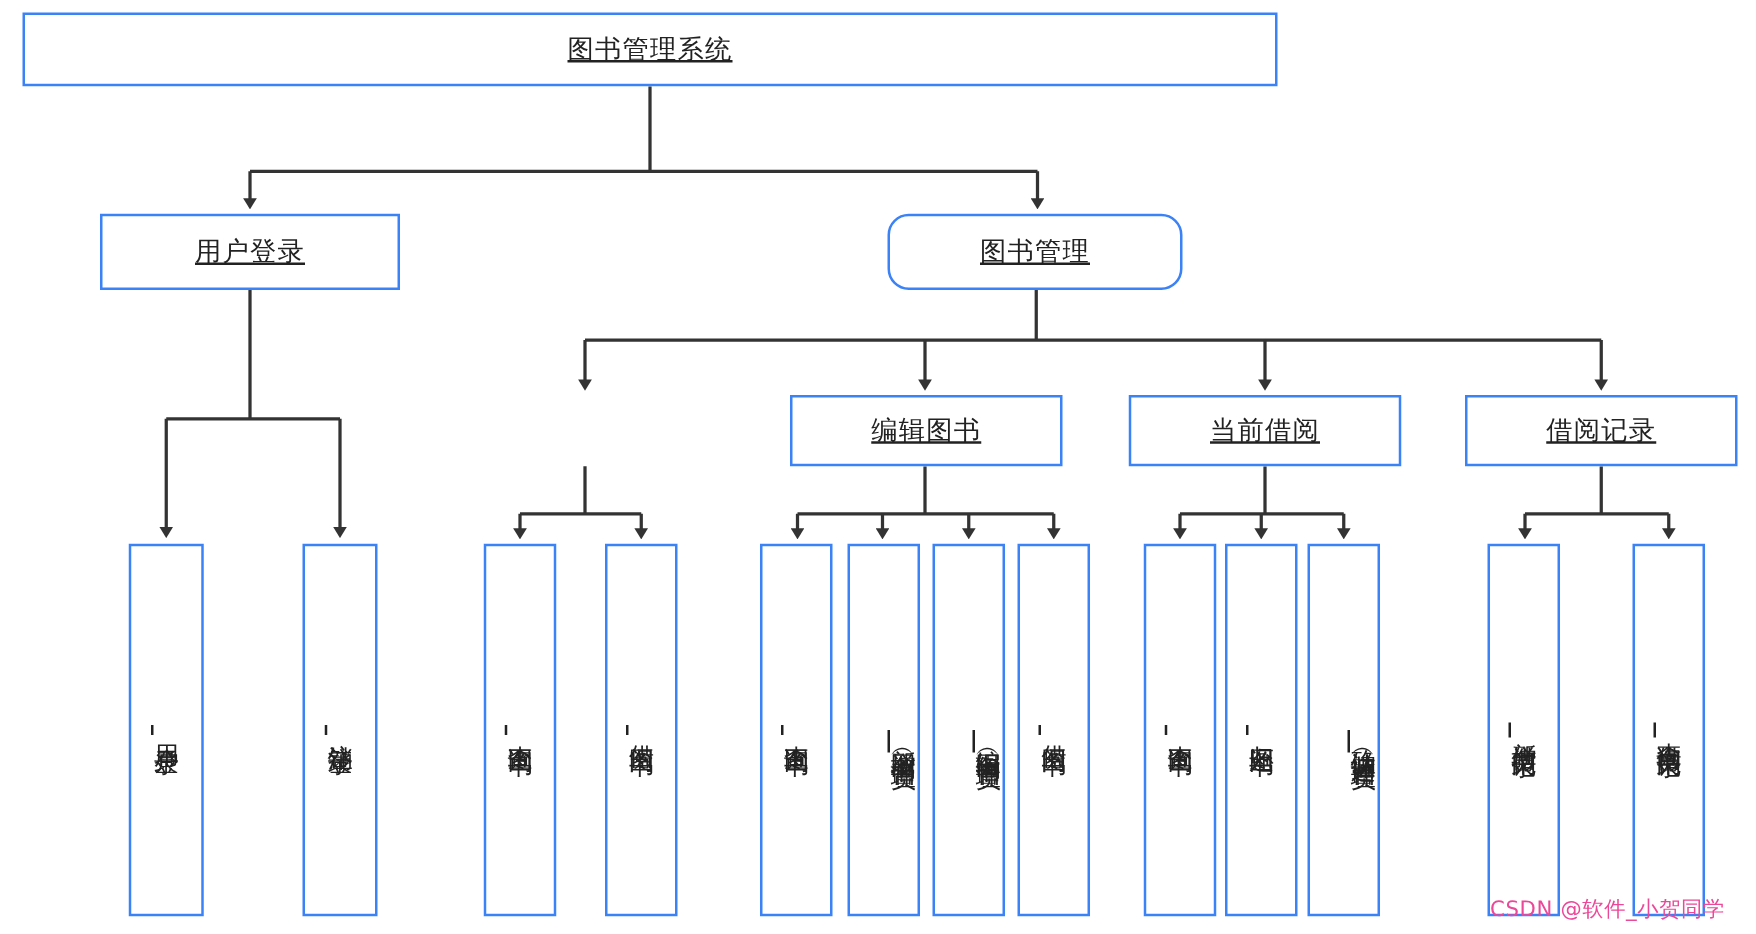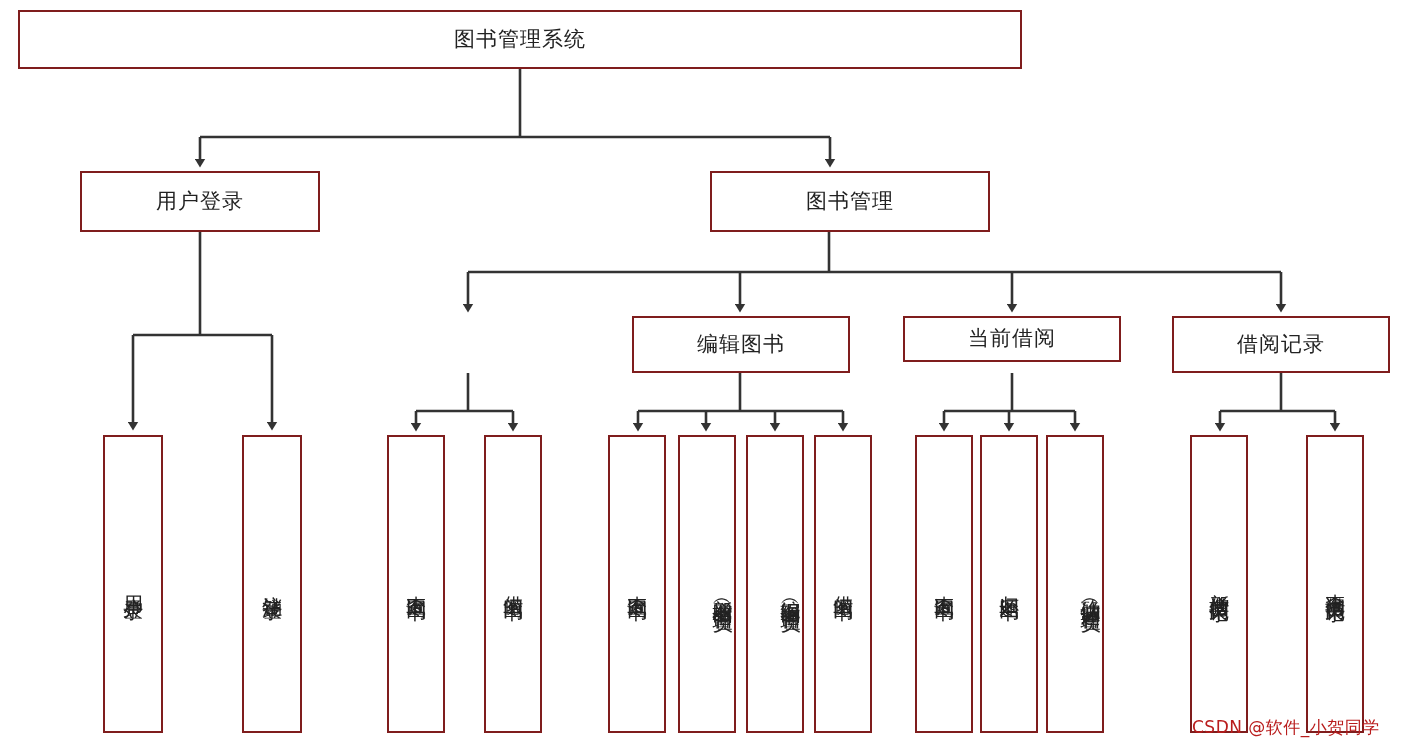--- a/index.html
+++ b/index.html
@@ -21,26 +21,27 @@
     position: absolute;
     left: 0;
     top: 0;
     width: 1405px;
     height: 747px;
     pointer-events: none;
   }
   .node {
     position: absolute;
     box-sizing: border-box;
-    border: 2px solid #7f1d1d;
+    border: 2px solid #3b82f6;
     background: #ffffff;
     display: flex;
     align-items: center;
     justify-content: center;
     color: #222222;
+    text-decoration: underline;
   }
   .node-h {
     font-size: 21px;
     letter-spacing: 1px;
     line-height: 1.2;
   }
   .node-v {
     font-size: 20px;
     letter-spacing: 2px;
     line-height: 1.18;
@@ -51,21 +52,21 @@
     padding-top: 18px;
     white-space: normal;
   }
   .node-v.center-text {
     align-items: center;
     padding-top: 0;
   }
   .watermark {
     position: absolute;
     font-size: 17px;
-    color: #b91c1c;
+    color: #ec4899;
     white-space: nowrap;
     letter-spacing: 0.5px;
   }
 </style>
 </head>
 <body>
 
 <div id="canvas">
 
   <svg class="connectors" viewBox="0 0 1405 747">
@@ -118,28 +119,28 @@
     </g>
   </svg>
 
   <div class="node node-h" style="left:18px; top:10px; width:1004px; height:59px;">
     <span>图书管理系统</span>
   </div>
 
   <div class="node node-h" style="left:80px; top:171px; width:240px; height:61px;">
     <span>用户登录</span>
   </div>
-  <div class="node node-h" style="left:710px; top:171px; width:280px; height:61px;">
+  <div class="node node-h" style="left:710px; top:171px; width:236px; height:61px;border-radius:17px;">
     <span>图书管理</span>
   </div>
 
   <div class="node node-h" style="left:632px; top:316px; width:218px; height:57px;">
     <span>编辑图书</span>
   </div>
-  <div class="node node-h" style="left:903px; top:316px; width:218px; height:46px;">
+  <div class="node node-h" style="left:903px; top:316px; width:218px; height:57px;">
     <span>当前借阅</span>
   </div>
   <div class="node node-h" style="left:1172px; top:316px; width:218px; height:57px;">
     <span>借阅记录</span>
   </div>
 
   <div class="node node-v center-text" style="left:103px; top:435px; width:60px; height:298px;">
     <span>用户登录</span>
   </div>
   <div class="node node-v center-text" style="left:242px; top:435px; width:60px; height:298px;">

